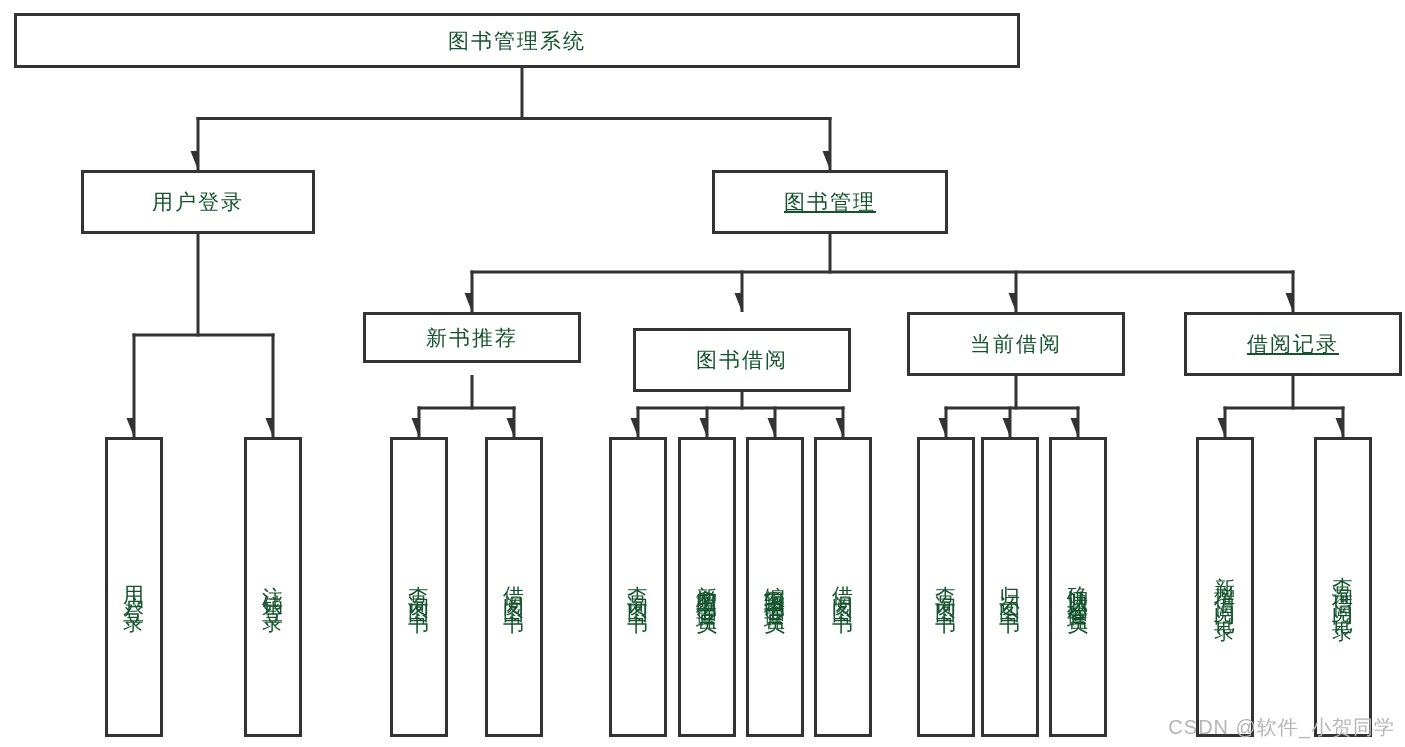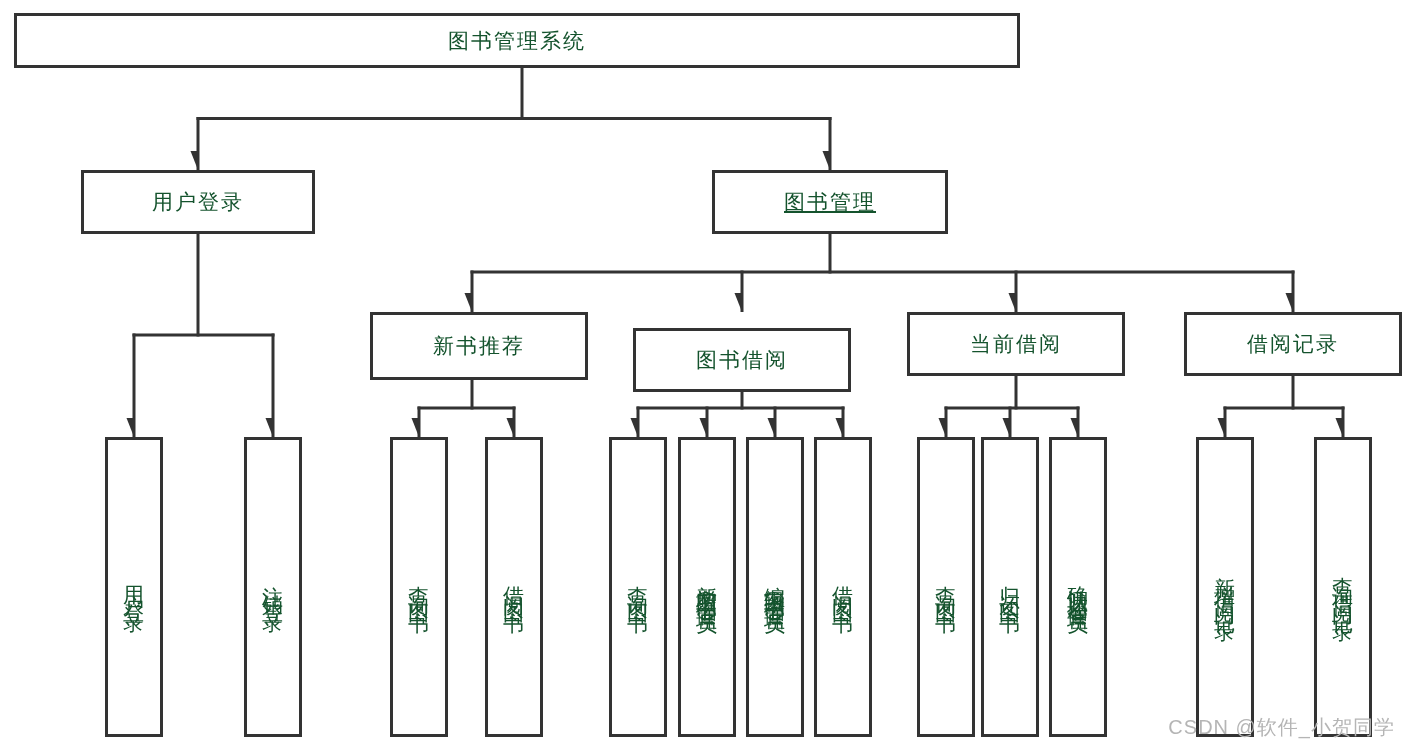--- a/index.html
+++ b/index.html
@@ -102,24 +102,24 @@
     <line x1="1225" y1="406.5" x2="1225" y2="437" marker-end="url(#ah)"></line>
     <line x1="1343" y1="406.5" x2="1343" y2="437" marker-end="url(#ah)"></line>
   </g>
 </svg>
 
 <div class="box hbox" style="left:14px; top:13px; width:1006px; height:55px;">图书管理系统</div>
 
 <div class="box hbox" style="left:81px; top:170px; width:234px; height:64px;">用户登录</div>
 <div class="box hbox" style="left:712px; top:170px; width:236px; height:64px;text-decoration:underline;">图书管理</div>
 
-<div class="box hbox" style="left:363px; top:312px; width:218px; height:68px;margin-left:7px;">新书推荐</div>
+<div class="box hbox" style="left:363px; top:312px; width:218px; height:51px;">新书推荐</div>
 <div class="box hbox" style="left:633px; top:328px; width:218px; height:64px;">图书借阅</div>
 <div class="box hbox" style="left:907px; top:312px; width:218px; height:64px;">当前借阅</div>
-<div class="box hbox" style="left:1184px; top:312px; width:218px; height:64px;">借阅记录</div>
+<div class="box hbox" style="left:1184px; top:312px; width:218px; height:64px;text-decoration:underline;">借阅记录</div>
 
 <div class="box vbox" style="left:105px; top:437px; width:58px; height:300px;">
   <span>用户登录</span>
 </div>
 <div class="box vbox" style="left:244px; top:437px; width:58px; height:300px;">
   <span>注销登录</span>
 </div>
 <div class="box vbox" style="left:390px; top:437px; width:58px; height:300px;">
   <span>查询图书</span>
 </div>

